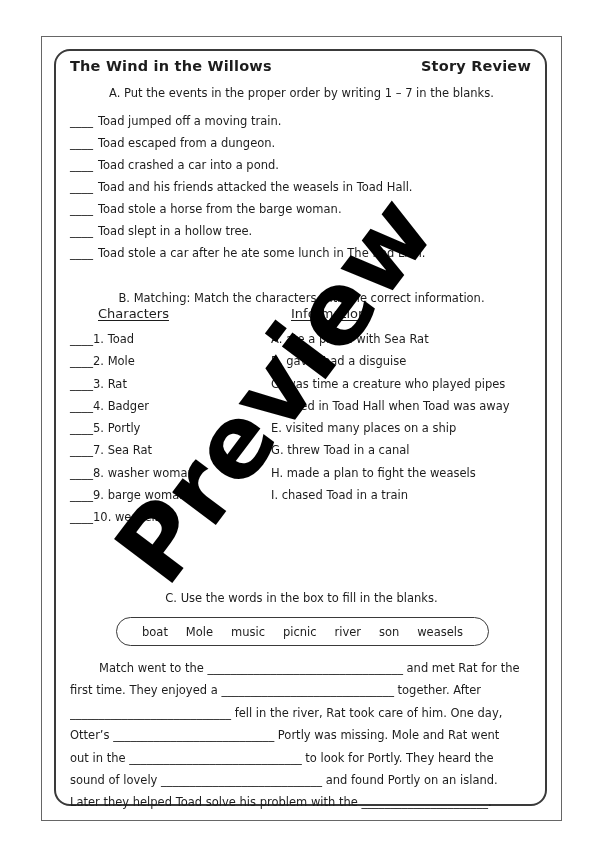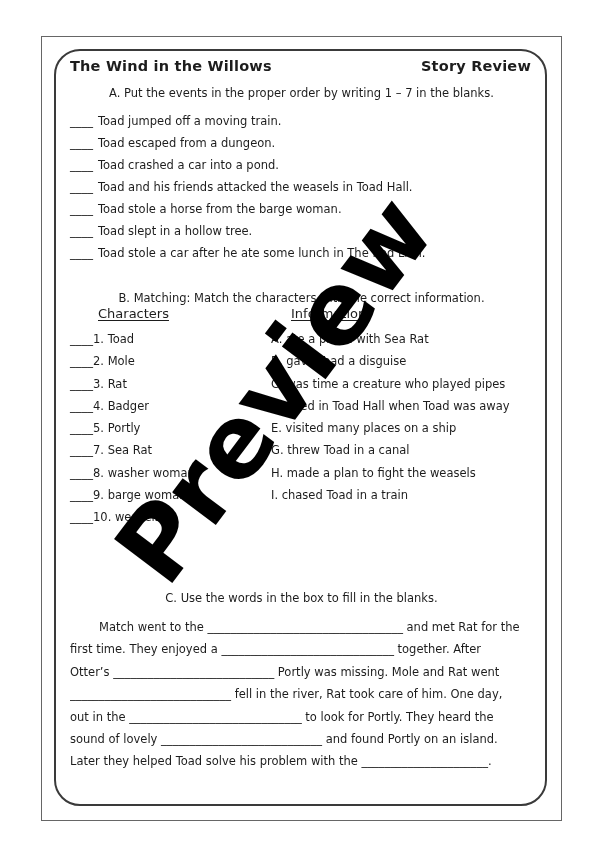--- a/index.html
+++ b/index.html
@@ -16,21 +16,21 @@
   .outer-box {
     position: absolute; left: 41px; top: 36px;
     width: 521px; height: 785px;
     border: 1px solid #666;
     background: #fff;
   }
   .inner-box {
     position: absolute; left: 12px; top: 12px;
     width: 493px; height: 757px;
     border: 2px solid #3a3a3a;
-    border-radius: 26px;
+    border-radius: 16px;
     background: #fff;
     text-decoration: underline;
   }
 
   .header {
     position: absolute; top: 7px; left: 14px; right: 14px;
     display: flex; justify-content: space-between; align-items: baseline;
     font-size: 14.5px; font-weight: bold; letter-spacing: 0.2px;
   }
 
@@ -129,25 +129,34 @@
           <div class="b-left">____8. washer woman</div>
           <div class="b-right">H. made a plan to fight the weasels</div>
           <div class="b-left">____9. barge woman</div>
           <div class="b-right">I. chased Toad in a train</div>
           <div class="b-left">____10. weasels</div>
         </div>
       </div>
 
       <div class="section-c">
         <div class="instruction">C. Use the words in the box to fill in the blanks.</div>
+        <div class="word-box">
+          <span>boat</span>
+          <span>Mole</span>
+          <span>music</span>
+          <span>picnic</span>
+          <span>river</span>
+          <span>son</span>
+          <span>weasels</span>
+        </div>
         <div class="c-paragraph">
           <div class="c-line indent">Match went to the __________________________________ and met Rat for the</div>
           <div class="c-line">first time. They enjoyed a ______________________________ together. After</div>
+          <div class="c-line">____________________________ fell in the river, Rat took care of him. One day,</div>
           <div class="c-line">Otter’s ____________________________ Portly was missing. Mole and Rat went</div>
-          <div class="c-line">____________________________ fell in the river, Rat took care of him. One day,</div>
           <div class="c-line">out in the ______________________________ to look for Portly. They heard the</div>
           <div class="c-line">sound of lovely ____________________________ and found Portly on an island.</div>
           <div class="c-line">Later they helped Toad solve his problem with the ______________________.</div>
         </div>
       </div>
 
     </div>
   </div>
 
   <div class="watermark">Preview</div>

